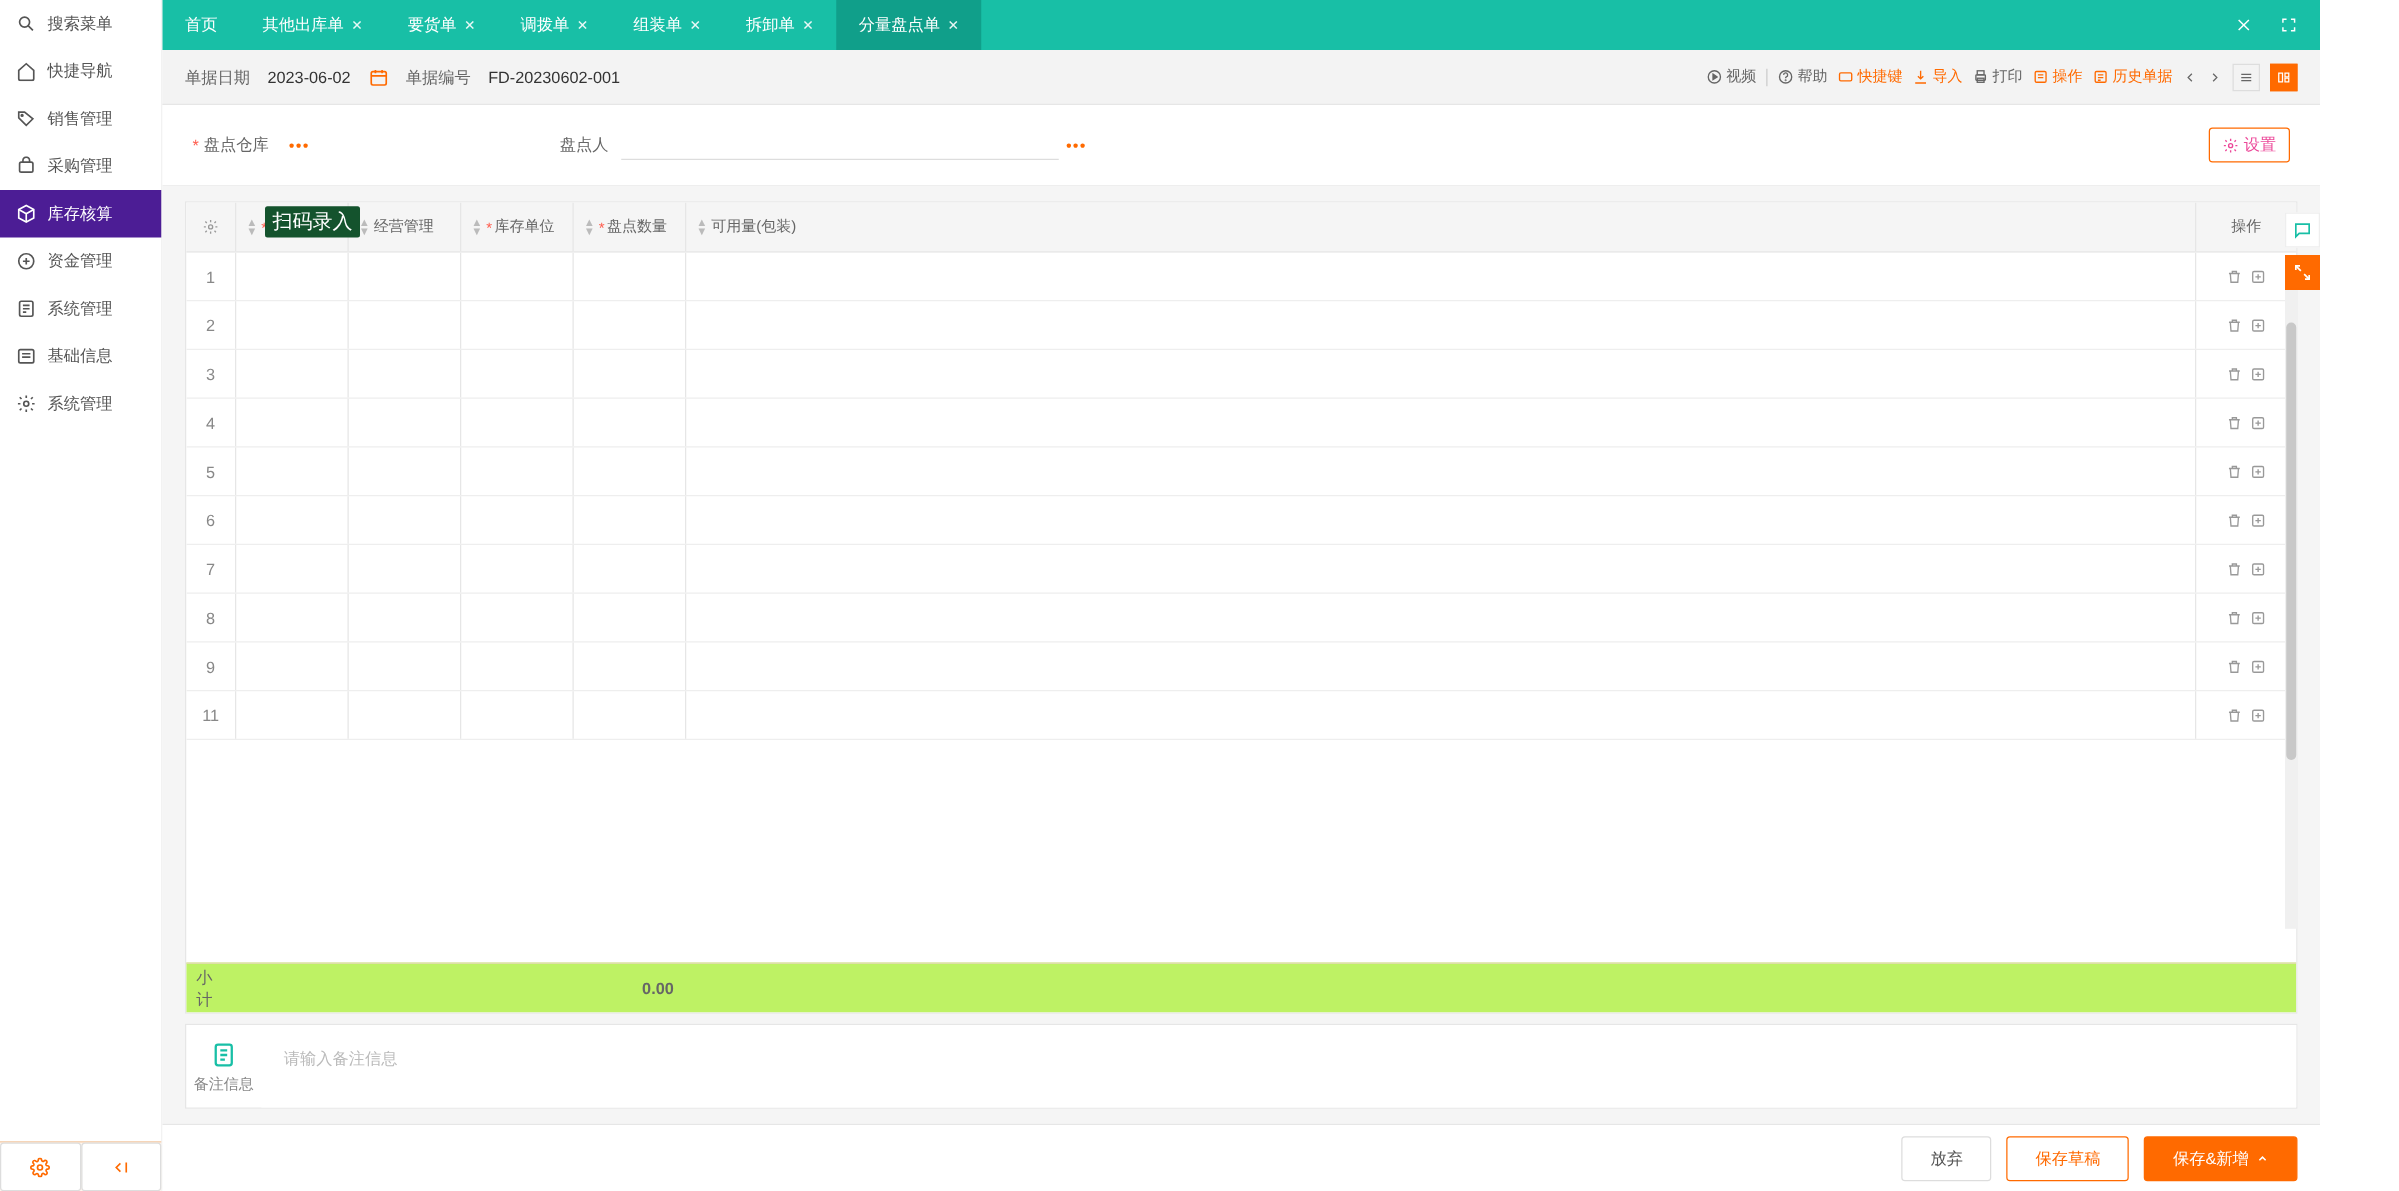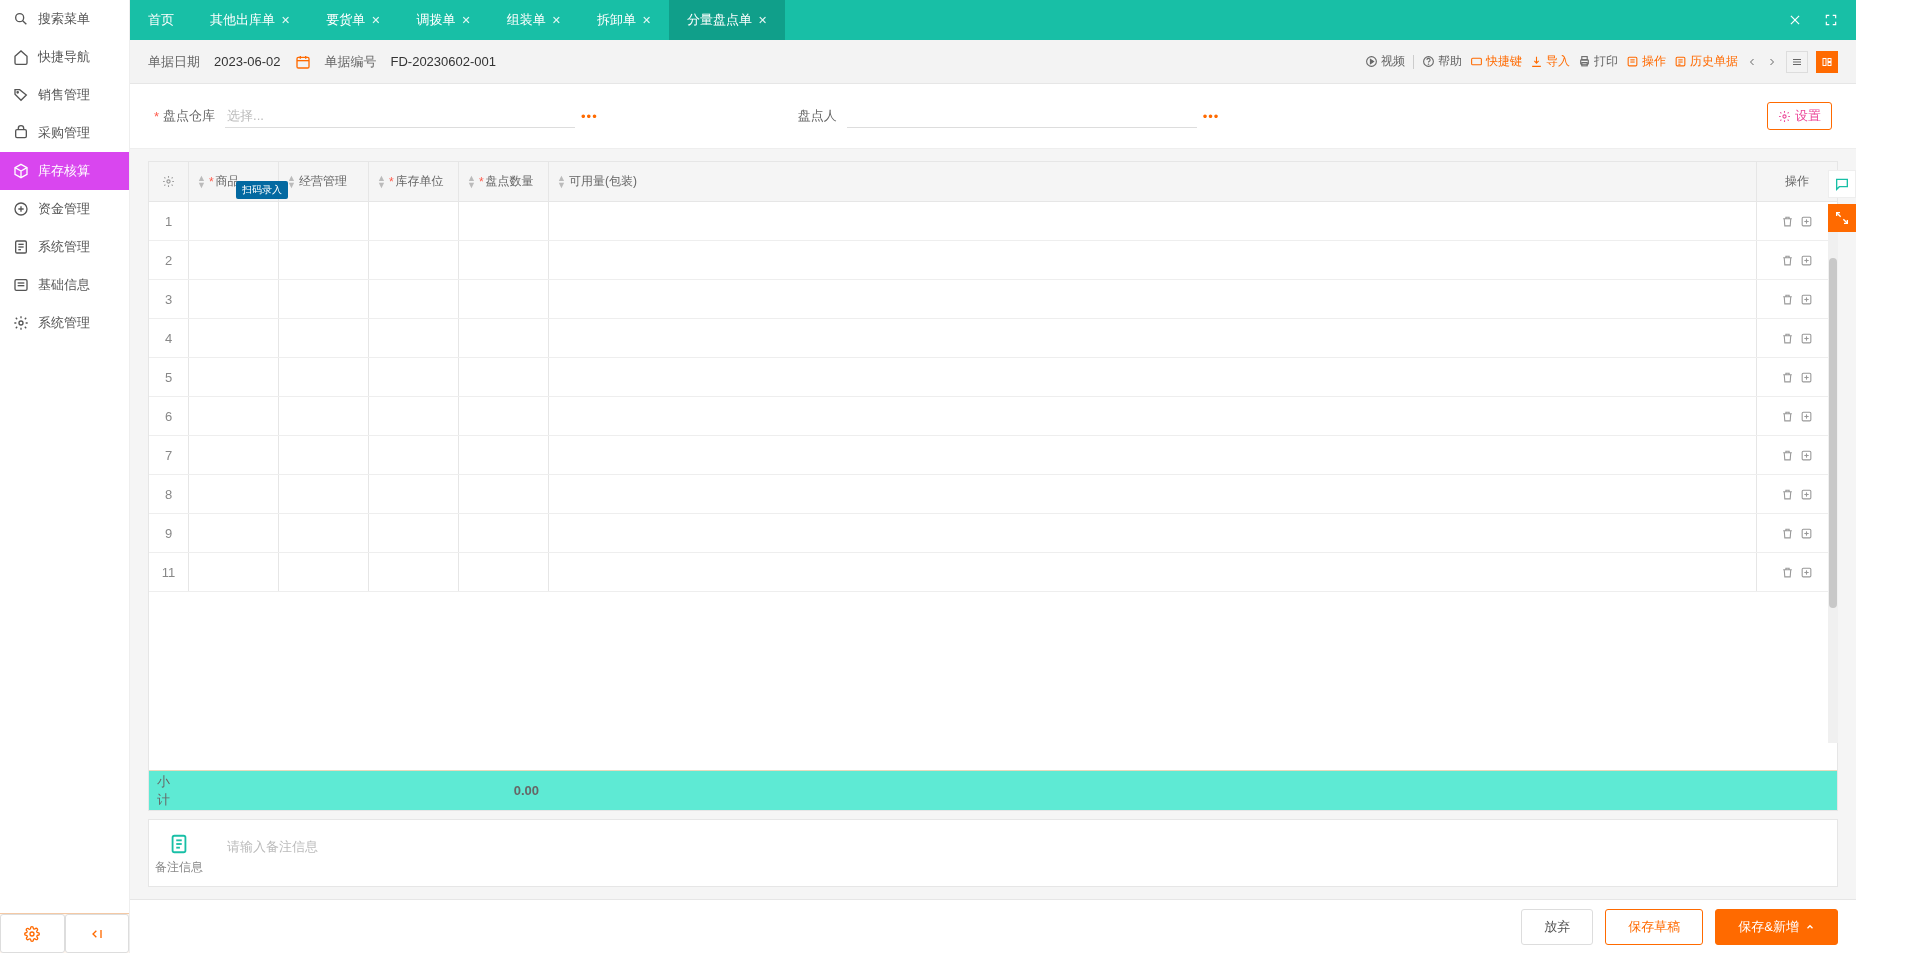--- a/index.html
+++ b/index.html
@@ -2,21 +2,21 @@
 <html><head>
 <meta charset="utf-8">
 <style>
 * { box-sizing: border-box; margin: 0; padding: 0; }
 body { font-family: "Microsoft YaHei", Arial, sans-serif; font-size: 13px; color: #444; background: #fff; overflow: hidden; }
 .app { display: flex; width: 1856px; height: 953px; }
 
 
 .sidebar { width: 130px; background: #fff; border-right: 1px solid #eee; display: flex; flex-direction: column; }
 .sidebar-item { display: flex; align-items: center; padding: 10px 12px; cursor: pointer; color: #555; }
-.sidebar-item.active { background: #d946ef; color: #fff; }
+.sidebar-item.active { background: #4c1d95; color: #fff; }
 .sidebar-item .icon { width: 18px; height: 18px; margin-right: 8px; display: flex; align-items: center; justify-content: center; }
 .sidebar-bottom { margin-top: auto; display: flex; border-top: 1px solid #f4c9a5; height: 40px; background: #fff6ee; }
 .sidebar-bottom .btn { flex: 1; display: flex; align-items: center; justify-content: center; color: #ff6a00; cursor: pointer; }
 
 
 .main { flex: 1; display: flex; flex-direction: column; background: #f5f5f5; position: relative; }
 
 
 .tabbar { background: #18bfa6; height: 40px; display: flex; align-items: stretch; color: #fff; }
 .tab { padding: 0 18px; display: flex; align-items: center; gap: 6px; cursor: pointer; font-size: 13px; }
@@ -54,26 +54,26 @@
 .th { font-size: 12px; }
 .th .sort { color: #bbb; margin-right: 3px; font-size: 9px; line-height: 7px; }
 .th .req { color: #ff5b4c; margin-right: 2px; }
 .col-idx { width: 40px; justify-content: center; }
 .col-name { width: 90px; }
 .col-spec { width: 90px; }
 .col-unit { width: 90px; }
 .col-qty { width: 90px; }
 .col-avail { flex: 1; }
 .col-ops { width: 80px; justify-content: center; border-right: none; }
-.scan-badge { position: absolute; right: -10px; top: 19px; background: #0369a1; color: #fff; font-size: 10px; padding: 2px 6px; border-radius: 2px; z-index: 2; }
+.scan-badge { position: absolute; right: -10px; top: 3px; background: #14532d; color: #fff; font-size: 16px; padding: 2px 6px; border-radius: 2px; z-index: 2; }
 .tbody { flex: 1; overflow-y: auto; }
 .trow { display: flex; height: 39px; border-bottom: 1px solid #eee; }
 .trow .td { color: #888; }
 .col-ops .opicon { color: #999; margin: 0 3px; cursor: pointer; }
-.tfoot { display: flex; height: 40px; background: #5eead4; border-top: 1px solid #e9d9bd; }
+.tfoot { display: flex; height: 40px; background: #bef264; border-top: 1px solid #e9d9bd; }
 .tfoot .td { color: #666; border-right: none; }
 .tfoot .col-qty { justify-content: flex-end; font-weight: bold; padding-right: 10px; }
 .table-scroll { position: absolute; right: 18px; top: 218px; bottom: 210px; width: 10px; background: #f0f0f0; }
 .table-scroll .thumb { position: absolute; left: 1px; right: 1px; top: 40px; height: 350px; background: #c8c8c8; border-radius: 4px; }
 
 
 .remark-box { margin: 0 18px 12px; background: #fff; border: 1px solid #e6e6e6; display: flex; align-items: stretch; }
 .remark-side { width: 60px; display: flex; flex-direction: column; align-items: center; justify-content: flex-end; gap: 4px; color: #888; font-size: 12px; padding: 10px 0; }
 .remark-side .ricon { color: #18bfa6; }
 .remark-input { flex: 1; border: none; padding: 18px; font-size: 13px; outline: none; resize: none; }
@@ -339,21 +339,20 @@
               <rect x="14" y="13" width="6" height="6"></rect>
             </svg>
           </div>
       </div>
     </div>
 
     <div class="form-row">
       <div class="form-field">
         <span class="req">*</span>
         <span class="flabel">盘点仓库</span>
-        <input class="form-input" placeholder="选择..." style="">
         <span class="more-dots">•••</span>
       </div>
       <div class="form-field" style="margin-left:140px;">
         <span class="flabel">盘点人</span>
         <input class="form-input" style="">
         <span class="more-dots">•••</span>
       </div>
       <div class="settings-btn">
         <svg width="13" height="13" viewBox="0 0 24 24" fill="none" stroke="currentColor" stroke-width="2">
             <circle cx="12" cy="12" r="3"></circle>

